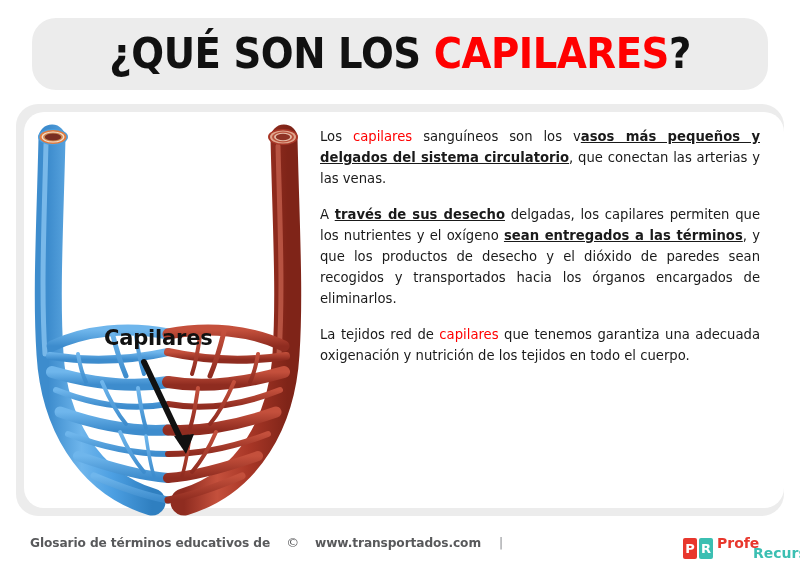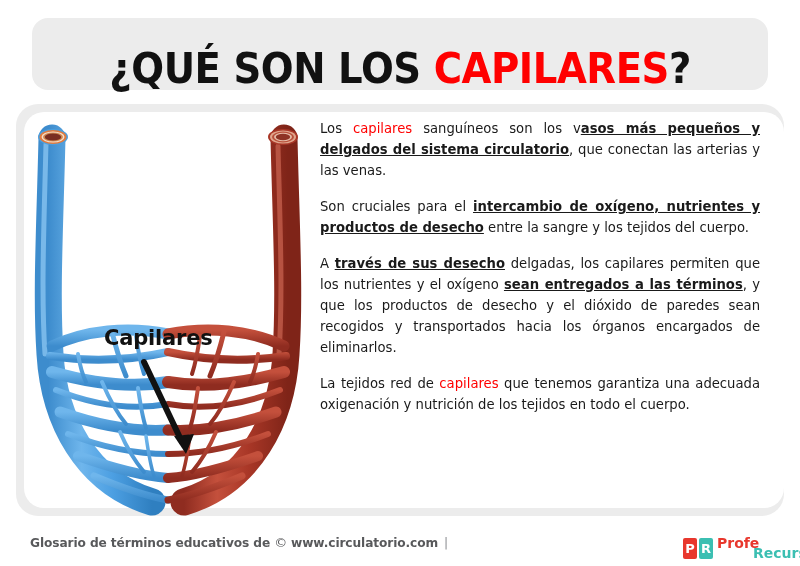--- a/index.html
+++ b/index.html
@@ -21,23 +21,23 @@
   }
 
   
   .title-bar {
     position: absolute;
     left: 32px;
     top: 18px;
     width: 736px;
     height: 72px;
     background: #ececec;
-    border-radius: 16px;
-    display: flex;
-    align-items: flex-end;
+    border-radius: 24px;
+    display: flex;
+    align-items: center;
     justify-content: center;
   }
   .title-text {
     font-family: "DejaVu Sans", sans-serif;
     font-weight: bold;
     font-size: 42px;
     letter-spacing: -0.5px;
     line-height: 1;
     white-space: nowrap;
     transform: scaleX(0.92);
@@ -96,21 +96,21 @@
     top: 118px;
     width: 440px;
     height: 392px;
   }
   .para {
     font-family: "DejaVu Sans", sans-serif;
     font-size: 13.2px;
     line-height: 21px;
     color: #1a1a1a;
     text-align: justify;
-    margin: 0 0 15px 0;
+    margin: 8px 0 15px 0;
   }
   .para:last-child { margin-bottom: 0; }
   .para .u { text-decoration: underline; font-weight: bold; }
   .para .hl { color: #ff0000; }
 
   
   .footer {
     position: absolute;
     left: 0;
     top: 524px;
@@ -124,21 +124,21 @@
     left: 30px;
     top: 11px;
     font-family: "DejaVu Sans", sans-serif;
     font-weight: bold;
     font-size: 12.2px;
     color: #58595b;
     letter-spacing: -0.1px;
     white-space: nowrap;
     display: flex;
     align-items: center;
-    gap: 4px;
+    gap: 16px;
   }
   .footer-sep {
     color: #8d8f92;
     font-weight: normal;
     padding: 0 2px;
   }
   .copy-glyph {
     display: inline-block;
     font-size: 13px;
     font-weight: normal;
@@ -288,30 +288,29 @@
       <g>
         <line x1="128" y1="258" x2="166" y2="338" stroke="#111111" stroke-width="6" stroke-linecap="round"></line>
         <polygon points="170,350 158,332 178,330" fill="#111111"></polygon>
       </g>
     </svg>
     <div class="diagram-label">Capilares</div>
   </div>
 
   <div class="text-col">
     <p class="para"><span>Los </span><span class="hl">capilares</span><span> sanguíneos son los v</span><span class="u">asos más pequeños y delgados del sistema circulatorio</span><span>, que conectan las arterias y las venas.</span></p>
-    <p class="para"><span>Son cruciales para el </span><span class="u">intercambio de oxígeno, nutrientes y productos de desecho</span><span> entre la sangre y los tejidos del cuerpo.</span></p>
     <p class="para"><span>A </span><span class="u">través de sus desecho</span><span> delgadas, los capilares permiten que los nutrientes y el oxígeno </span><span class="u">sean entregados a las términos</span><span>, y que los productos de desecho y el dióxido de paredes sean recogidos y transportados hacia los órganos encargados de eliminarlos.</span></p>
     <p class="para"><span>La tejidos red de </span><span class="hl">capilares</span><span> que tenemos garantiza una adecuada oxigenación y nutrición de los tejidos en todo el cuerpo.</span></p>
   </div>
 
   <div class="footer">
     <div class="footer-text">
       <span>Glosario de términos educativos de</span>
       <span class="copy-glyph">©</span>
-      <span>www.circulatorio.com</span>
+      <span>www.transportados.com</span>
       <span class="footer-sep">|</span>
     </div>
   </div>
 
   <div class="logo">
     <div class="logo-marks">
       <div class="logo-sq p">P</div>
       <div class="logo-sq r">R</div>
     </div>
     <div class="logo-words">

